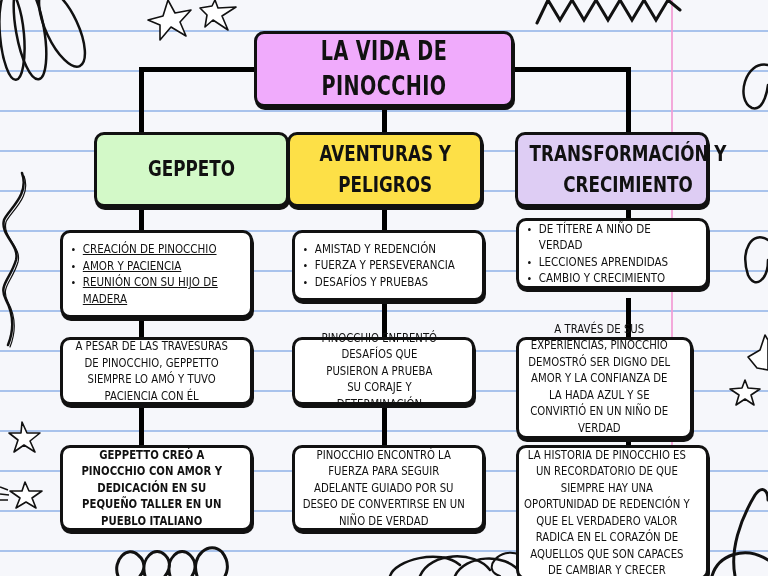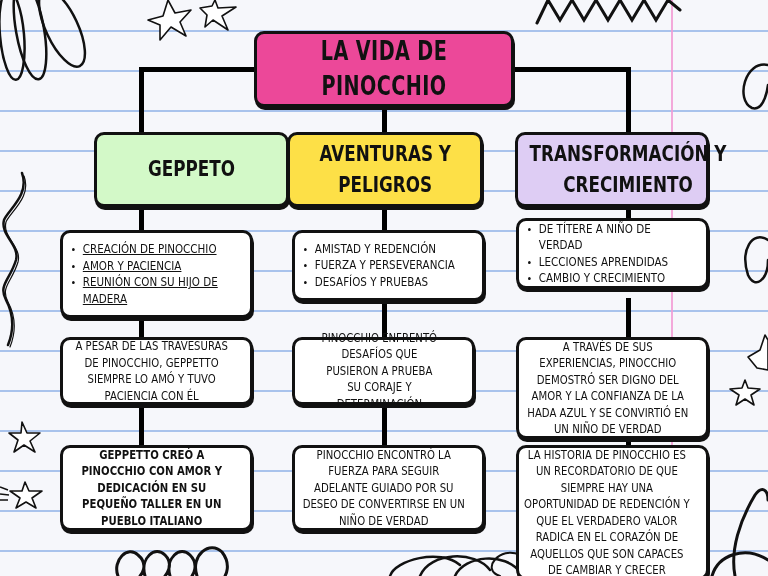--- a/index.html
+++ b/index.html
@@ -18,21 +18,21 @@
   }
   .doodles { position: absolute; left: 0; top: 0; width: 768px; height: 576px; pointer-events: none; }
   .conn { position: absolute; background: #000; }
   .box {
     position: absolute; box-sizing: border-box;
     border: 3px solid #111; border-radius: 10px;
     box-shadow: 1px 3px 0 #111;
     display: flex; align-items: center; justify-content: center;
     text-align: center; color: #111;
   }
-  .title-box { background: #ec4899; }
+  .title-box { background: #f0abfc; }
   .title-box .txt {
     font-family: "DejaVu Sans Condensed", "DejaVu Sans", sans-serif;
     font-weight: bold; font-size: 26px; line-height: 35px; letter-spacing: 0.5px;
     transform: scaleX(0.82); display: inline-block; white-space: nowrap;
   }
   .cat-box .txt {
     font-family: "DejaVu Sans", sans-serif;
     font-weight: bold; font-size: 21px; line-height: 31px;
     transform: scaleX(0.8); display: inline-block; white-space: nowrap;
   }
@@ -172,21 +172,21 @@
 </div>
 
 <div class="box text-box" style="left:60px; top:337px; width:193px; height:68px; padding:0 8px;">
   <div class="para">A PESAR DE LAS TRAVESURAS DE PINOCCHIO, GEPPETTO SIEMPRE LO AMÓ Y TUVO PACIENCIA CON ÉL</div>
 </div>
 
 <div class="box text-box" style="left:292px; top:337px; width:183px; height:68px; padding:0 24px;">
   <div class="para">PINOCCHIO ENFRENTÓ DESAFÍOS QUE PUSIERON A PRUEBA SU CORAJE Y DETERMINACIÓN</div>
 </div>
 
-<div class="box text-box" style="left:516px; top:337px; width:193px; height:102px; padding:0 6px;">
+<div class="box text-box" style="left:516px; top:337px; width:177px; height:102px; padding:0 6px;align-items:flex-end;">
   <div class="para">A TRAVÉS DE SUS EXPERIENCIAS, PINOCCHIO DEMOSTRÓ SER DIGNO DEL AMOR Y LA CONFIANZA DE LA HADA AZUL Y SE CONVIRTIÓ EN UN NIÑO DE VERDAD</div>
 </div>
 
 <div class="box text-box" style="left:60px; top:445px; width:193px; height:86px; padding:0 6px;font-weight:bold;">
   <div class="para">GEPPETTO CREÓ A PINOCCHIO CON AMOR Y DEDICACIÓN EN SU PEQUEÑO TALLER EN UN PUEBLO ITALIANO</div>
 </div>
 
 <div class="box text-box" style="left:292px; top:445px; width:193px; height:86px; padding:0 6px;">
   <div class="para">PINOCCHIO ENCONTRÓ LA FUERZA PARA SEGUIR ADELANTE GUIADO POR SU DESEO DE CONVERTIRSE EN UN NIÑO DE VERDAD</div>
 </div>

